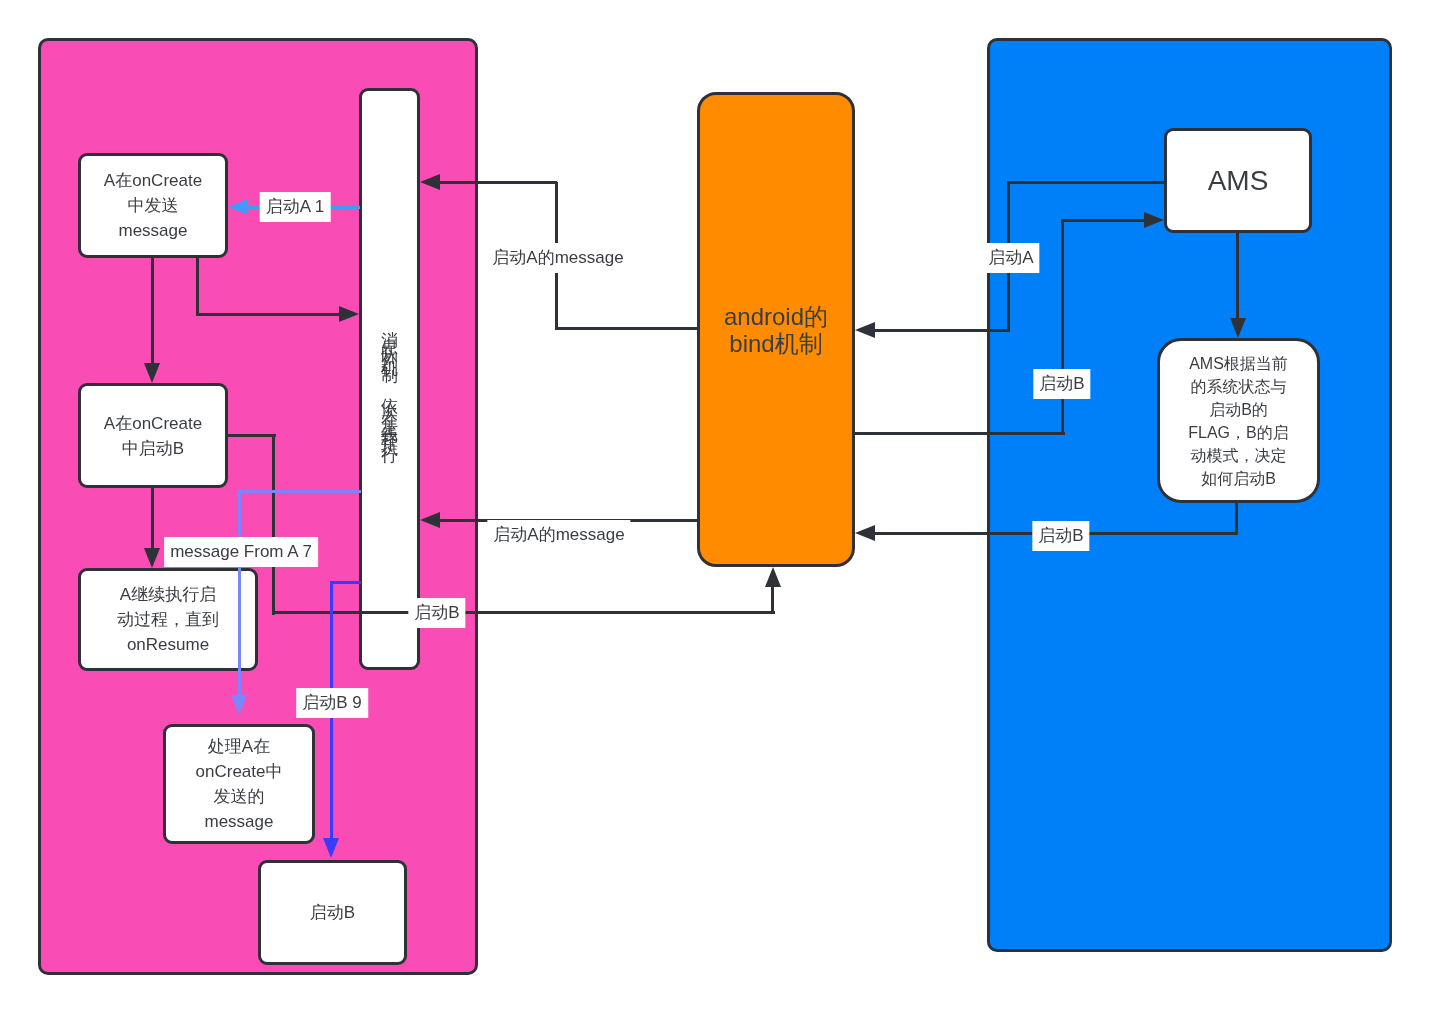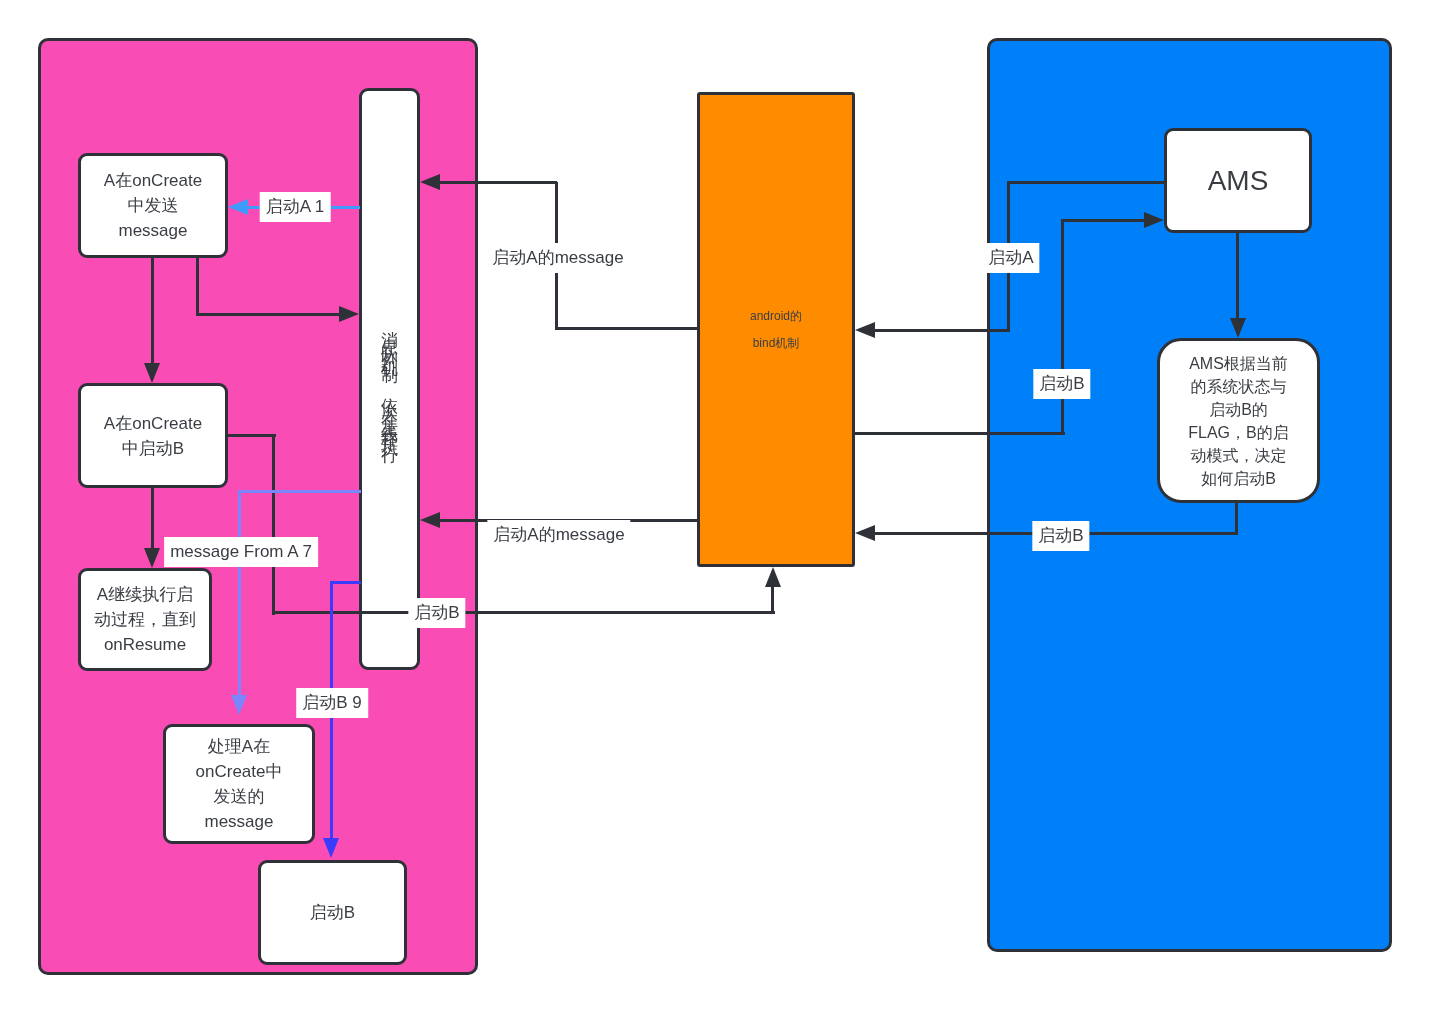--- a/index.html
+++ b/index.html
@@ -11,21 +11,21 @@
   body{font-family:"Liberation Sans","DejaVu Sans",sans-serif;color:var(--ink);}
   .stage{position:relative;width:1429px;height:1011px;background:#fff;overflow:hidden;}
 
   .panel{position:absolute;border:3px solid var(--line);border-radius:10px;box-sizing:border-box;}
   .panel.pink{background:var(--pink);}
   .panel.blue{background:var(--blue);}
 
   .node{position:absolute;background:#fff;border:3px solid var(--line);border-radius:9px;
         box-sizing:border-box;display:flex;align-items:center;justify-content:center;
         text-align:center;white-space:pre-line;font-size:17px;line-height:25px;color:var(--ink);}
-  .node.orange{background:var(--orange);font-size:12px;line-height:27px;border-radius:3px;}
+  .node.orange{background:var(--orange);font-size:24px;line-height:27px;border-radius:19px;}
   .node.ams{font-size:28px;}
   .node.decide{font-size:16px;line-height:23px;border-radius:24px;}
   .vtext{writing-mode:vertical-lr;text-orientation:upright;letter-spacing:7px;font-size:17px;line-height:1;}
 
   .ln{position:absolute;background:currentColor;}
   .tri{position:absolute;width:0;height:0;}
   .tl{border-top:8px solid transparent;border-bottom:8px solid transparent;border-right:20px solid currentColor;}
   .tr{border-top:8px solid transparent;border-bottom:8px solid transparent;border-left:20px solid currentColor;}
   .tu{border-left:8px solid transparent;border-right:8px solid transparent;border-bottom:20px solid currentColor;}
   .td{border-left:8px solid transparent;border-right:8px solid transparent;border-top:20px solid currentColor;}
@@ -49,21 +49,21 @@
     <span class="vtext">消息队列机制，依次在主线程执行</span>
   </div>
 
   <div class="node" style="left:78px;top:153px;width:150px;height:105px;">A在onCreate
 中发送
 message</div>
 
   <div class="node" style="left:78px;top:383px;width:150px;height:105px;">A在onCreate
 中启动B</div>
 
-  <div class="node" style="left:78px;top:568px;width:134px;height:103px;">A继续执行启
+  <div class="node" style="left:78px;top:568px;width:180px;height:103px;">A继续执行启
 动过程，直到
 onResume</div>
 
   <div class="node" style="left:163px;top:715px;width:152px;height:120px;margin-top:9px;">处理A在
 onCreate中
 发送的
 message</div>
 
   <div class="node" style="left:258px;top:860px;width:149px;height:105px;">启动B</div>
 

